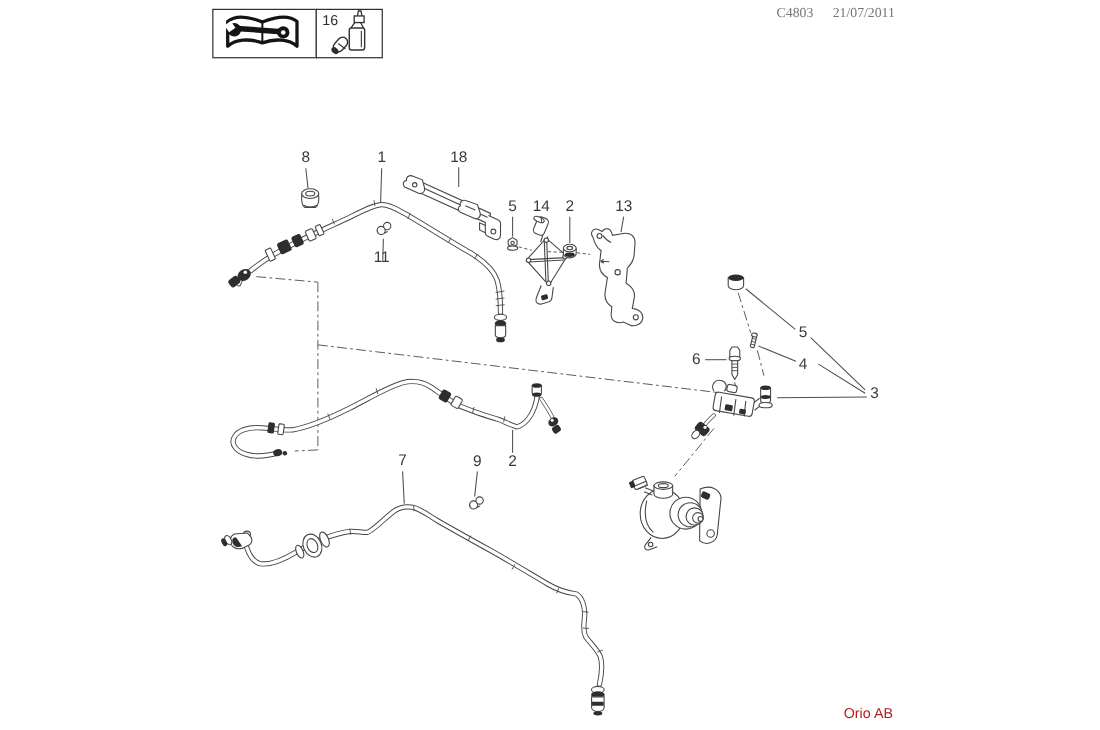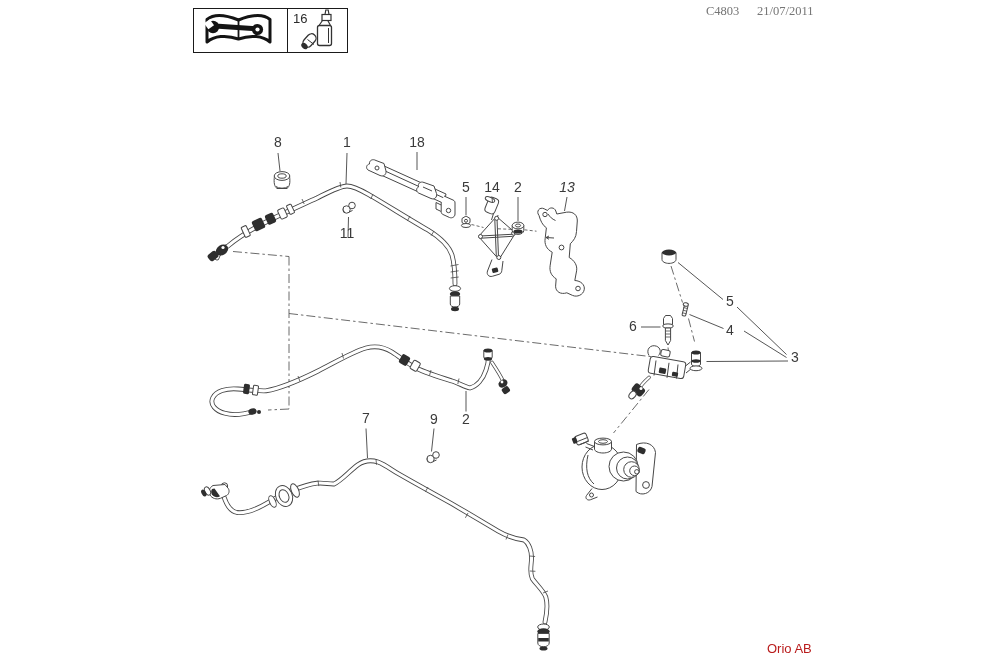--- a/index.html
+++ b/index.html
@@ -308,21 +308,21 @@
   <div class="hdr" style="left:706px;top:4px;">C4803</div>
   <div class="hdr" style="left:757px;top:4px;">21/07/2011</div>
 
   <div class="callout" style="left:278px;top:135px;">8</div>
   <div class="callout" style="left:347px;top:135px;">1</div>
   <div class="callout" style="left:417px;top:135px;">18</div>
   <div class="callout" style="left:347px;top:226px;">11</div>
   <div class="callout" style="left:466px;top:180px;">5</div>
   <div class="callout" style="left:492px;top:180px;">14</div>
   <div class="callout" style="left:518px;top:180px;">2</div>
-  <div class="callout" style="left:567px;top:180px;font-style:italic;">13</div>
+  <div class="callout" style="left:567px;top:180px;">13</div>
   <div class="callout" style="left:730px;top:294px;">5</div>
   <div class="callout" style="left:633px;top:319px;">6</div>
   <div class="callout" style="left:730px;top:323px;">4</div>
   <div class="callout" style="left:795px;top:350px;">3</div>
   <div class="callout" style="left:366px;top:411px;">7</div>
   <div class="callout" style="left:434px;top:412px;">9</div>
   <div class="callout" style="left:466px;top:412px;">2</div>
 
   <div class="brand" style="left:767px;top:641px;">Orio AB</div>
 </div>

